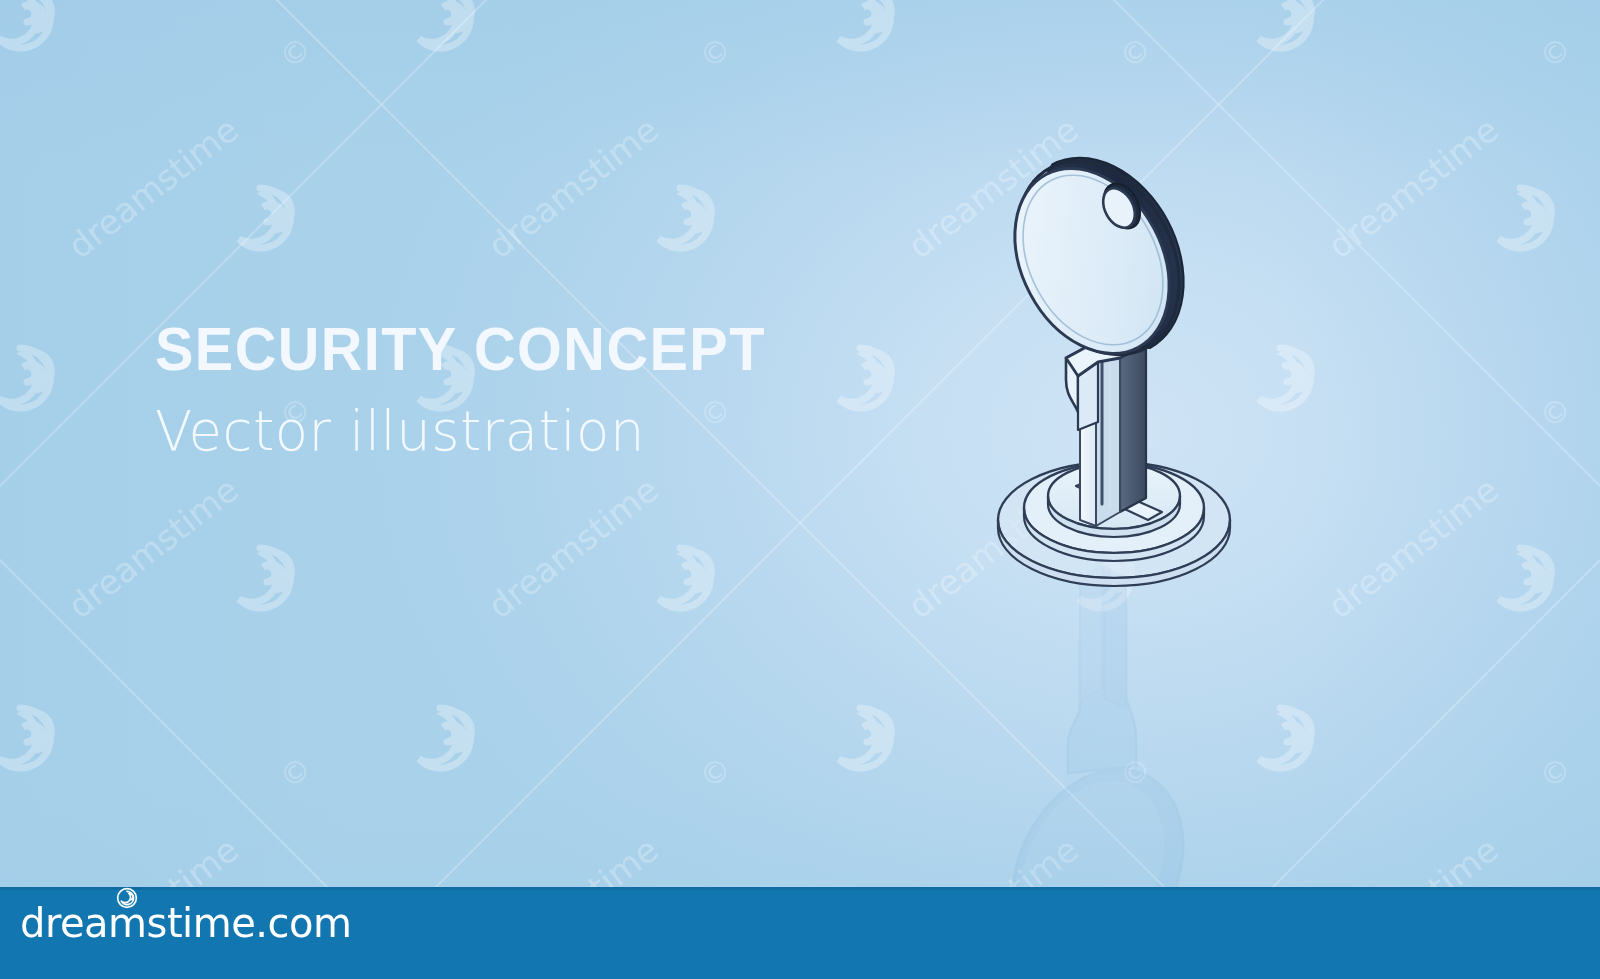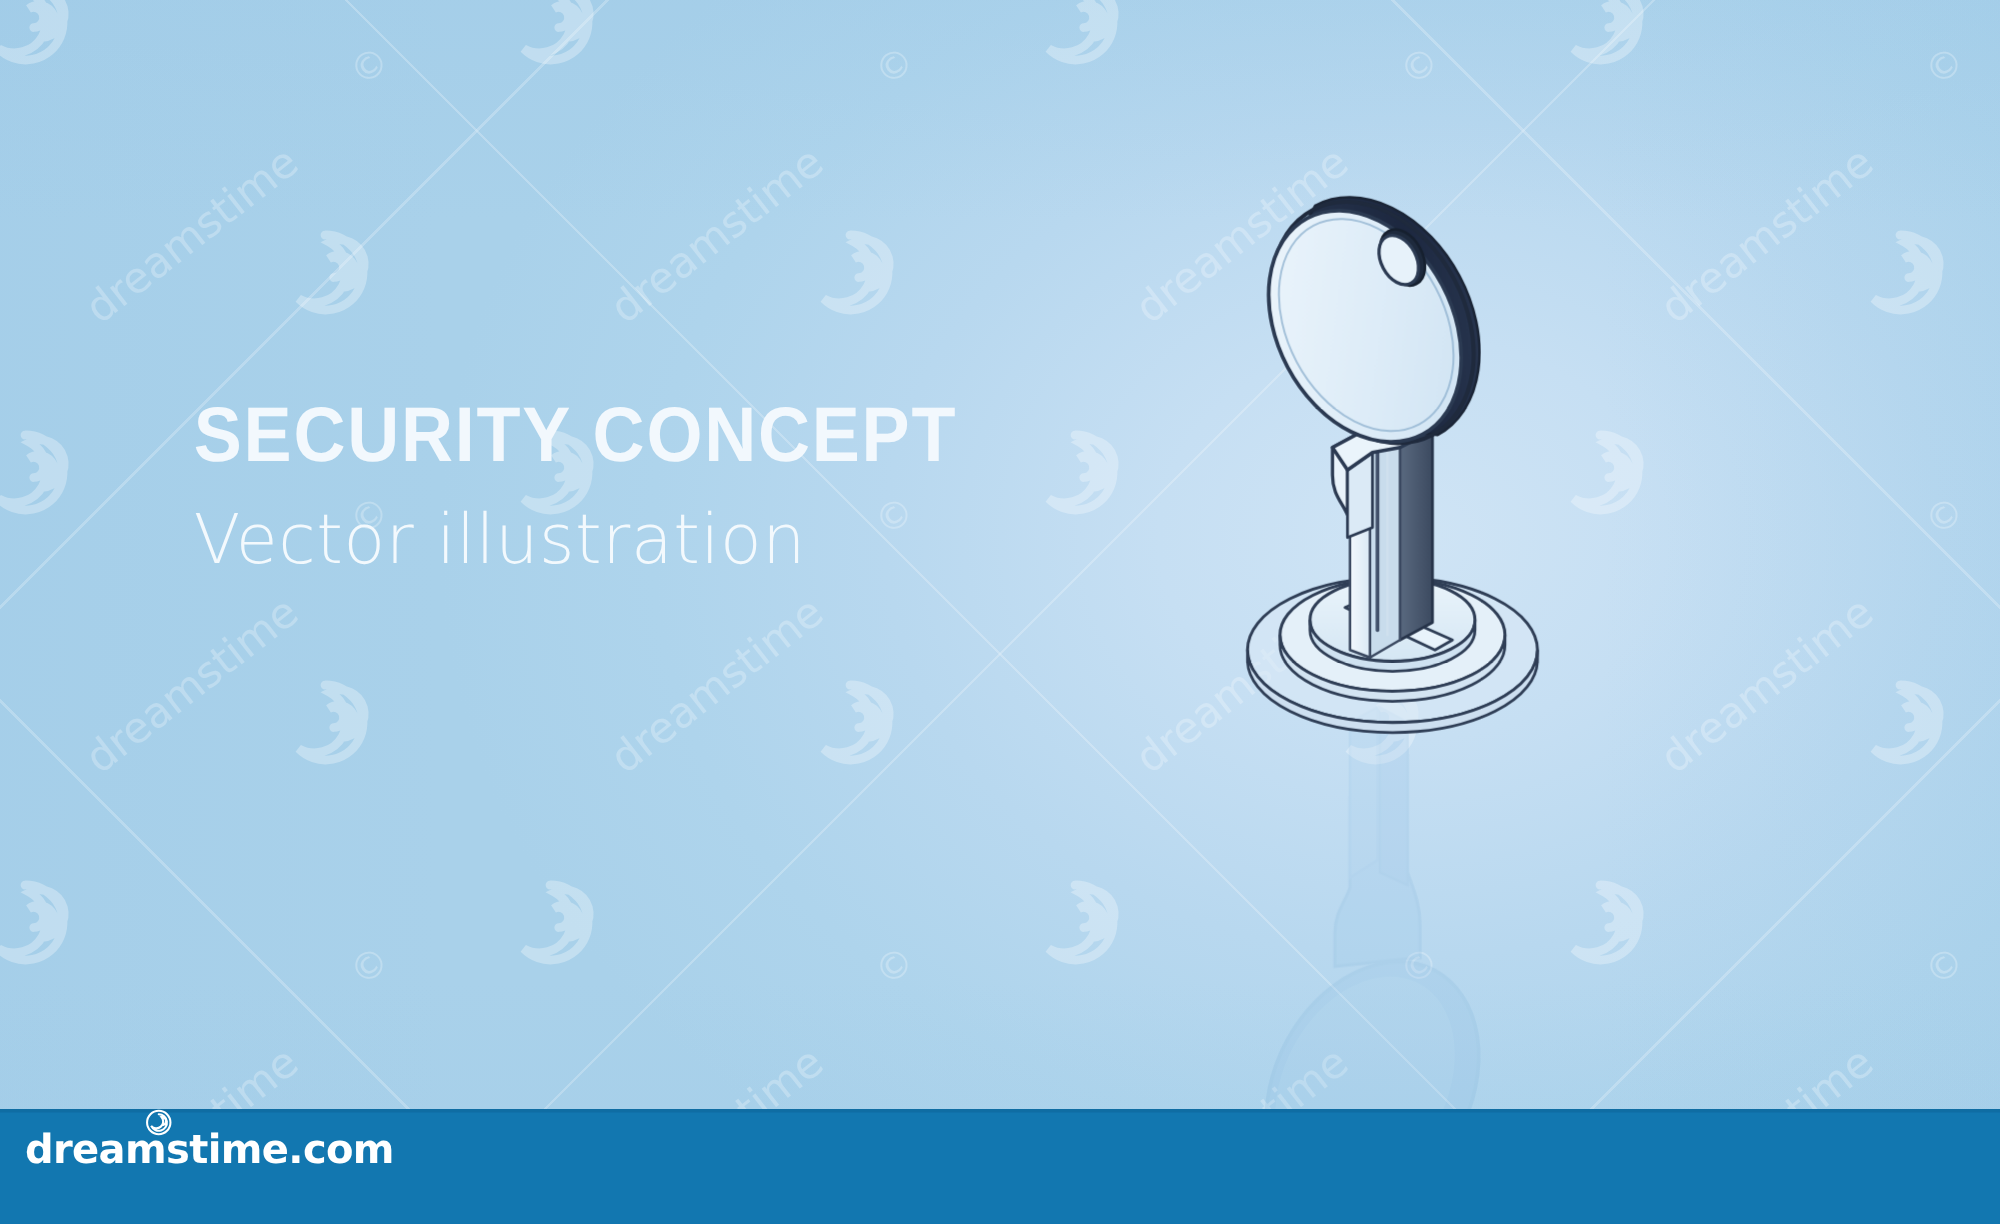--- a/index.html
+++ b/index.html
@@ -115,22 +115,22 @@
   }
   .ds-logo {
     position: absolute;
     left: 20px;
     top: 13px;
     display: flex;
     align-items: flex-end;
   }
   .ds-wordmark {
     font-family: "DejaVu Sans", sans-serif;
-    font-size: 32px;
-    font-weight: 700;
+    font-size: 40px;
+    font-weight: 400;
     color: #ffffff;
     letter-spacing: -0.5px;
     line-height: 1;
   }
   .ds-spiral {
     position: absolute;
     left: 96px;
     top: -16px;
     width: 22px;
     height: 22px;

